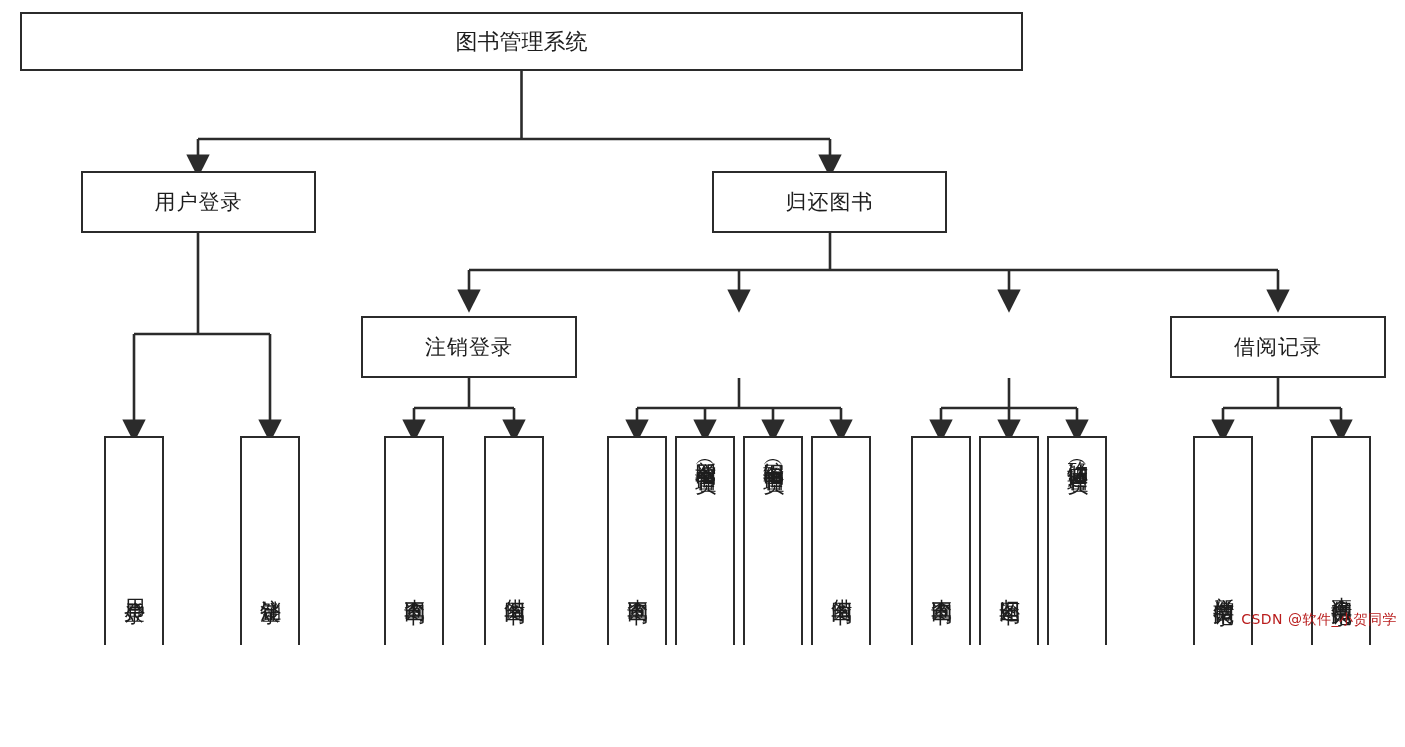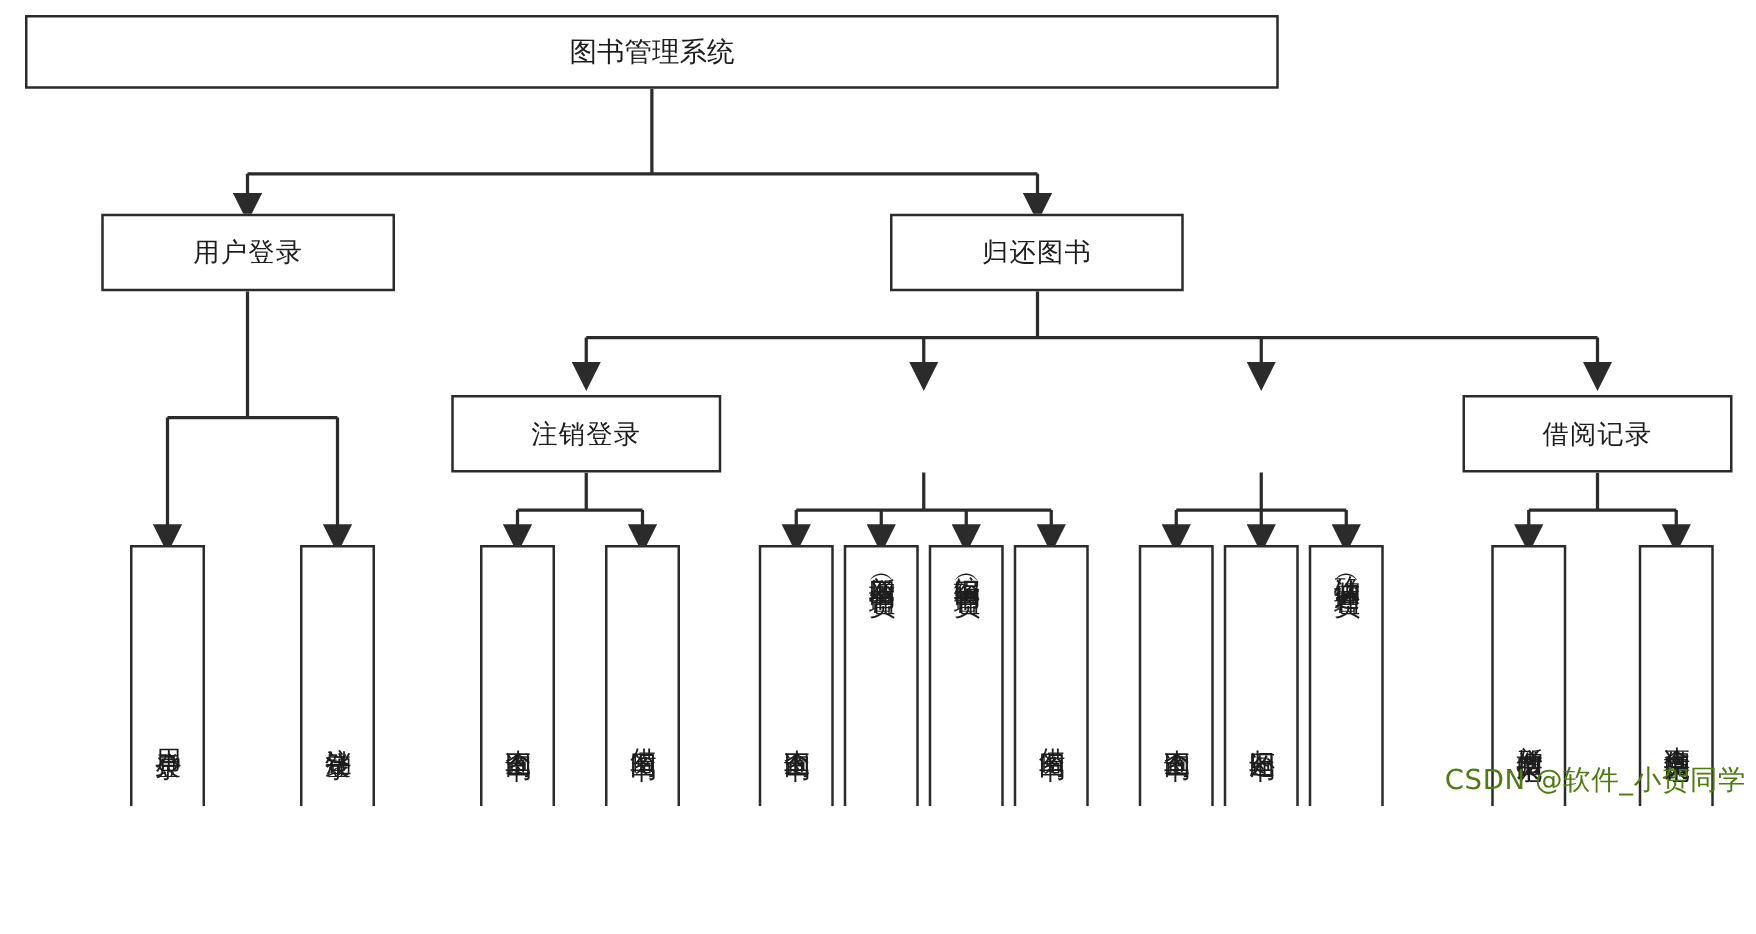--- a/index.html
+++ b/index.html
@@ -55,23 +55,23 @@
     white-space: nowrap;
     display: block;
   }
   .node.v.center {
     align-items: center;
     padding-top: 0;
   }
   .watermark {
     position: absolute;
     right: 8px;
-    bottom: 6px;
-    font-size: 22px;
-    color: #4d7c0f;
+    bottom: 16px;
+    font-size: 14px;
+    color: #b91c1c;
     letter-spacing: 0.5px;
     z-index: 5;
     white-space: nowrap;
   }
 </style>
 </head>
 <body>
 
 <div id="canvas">
 

